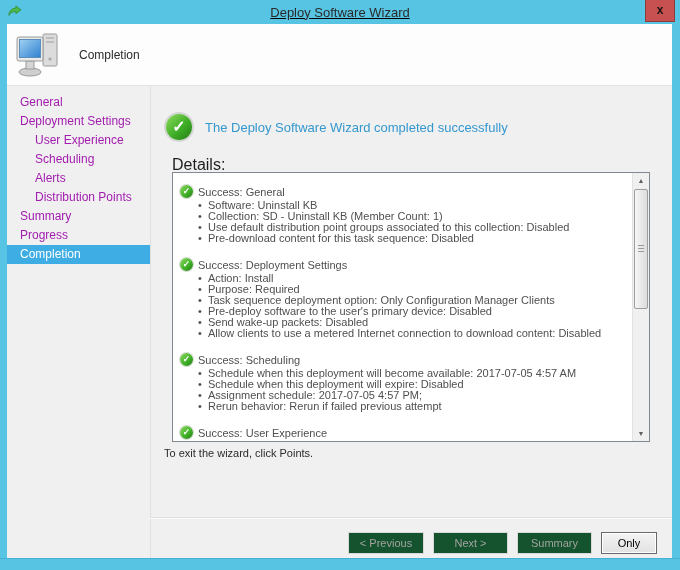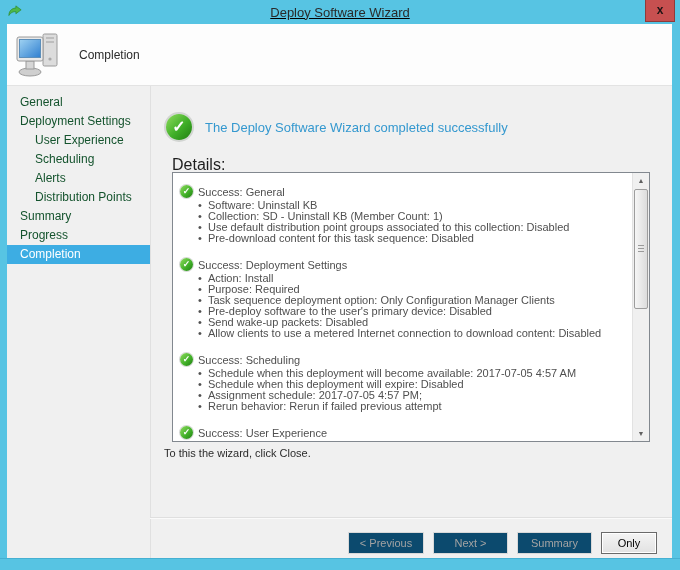--- a/index.html
+++ b/index.html
@@ -31,21 +31,21 @@
     background:#fdfdfd; border-bottom:1px solid #e3e3e3; box-sizing:border-box;
   }
   .header .comp-icon{position:absolute; left:9px; top:7px;}
   .header .step-title{position:absolute; left:72px; top:24px; font-size:12px; color:#2b2b2b;}
   
   .sidebar{
     position:absolute; left:7px; top:86px; width:143px; height:431px;
     padding-top:7px; box-sizing:border-box;
   }
   .side-item{
-    height:19px; line-height:19px; font-size:12px; color:#14532d;
+    height:19px; line-height:19px; font-size:12px; color:#a21caf;
     padding-left:13px; white-space:nowrap; cursor:default;
   }
   .side-item.indent{padding-left:28px;}
   .side-item.active{background:#3dade3; color:#ffffff;}
   .v-divider{position:absolute; left:150px; top:86px; width:1px; height:472px; background:#e0e0e0;}
   
   .result-row{position:absolute; left:166px; top:114px; display:flex; align-items:center;}
   .big-check{
     width:26px; height:26px; border-radius:50%;
     background:linear-gradient(135deg,#8fdc5e 0%,#3fae27 55%,#217d12 100%);
@@ -96,21 +96,21 @@
   }
   .exit-hint{position:absolute; left:164px; top:447px; font-size:11px; color:#2b2b2b;}
   
   .h-divider{position:absolute; left:150px; top:517px; width:522px; height:1px; background:#dfdfdf; border-bottom:1px solid #fafafa;}
   .footer-buttons{
     position:absolute; left:150px; top:532px; width:507px; height:22px;
     display:flex; justify-content:flex-end; gap:9px;
   }
   .fbtn{
     width:75px; height:22px; font-family:"Liberation Sans", sans-serif; font-size:11px;
-    background:#0c4a6e; border:1px solid #d9d9d9; color:#a3a3a3; box-sizing:border-box; padding:0;
+    background:#14532d; border:1px solid #d9d9d9; color:#a3a3a3; box-sizing:border-box; padding:0;
   }
   .fbtn:first-child{width:76px;}
   .fbtn.primary{
     width:56px; background:linear-gradient(to bottom,#f4f4f4,#e2e2e2);
     border:1px solid #6a6a6a; color:#000; cursor:pointer;
     box-shadow:inset 0 0 0 1px #ffffff;
   }
 </style>
 </head>
 <body>
@@ -219,21 +219,21 @@
           </div>
         </div>
       </div>
     <div class="scrollbar">
       <div class="scroll-arrow up">▲</div>
       <div class="scroll-thumb"></div>
       <div class="scroll-arrow down">▼</div>
     </div>
   </div>
 
-  <div class="exit-hint">To this the wizard, click Close.</div>
+  <div class="exit-hint">To exit the wizard, click Points.</div>
 
   <div class="h-divider"></div>
   <div class="footer-buttons" id="footer-buttons">
       <button class="fbtn" disabled="">&lt; Previous</button>
       <button class="fbtn" disabled="">Next &gt;</button>
       <button class="fbtn" disabled="">Summary</button>
       <button class="fbtn primary">Only</button>
     </div>
 
 </div>

